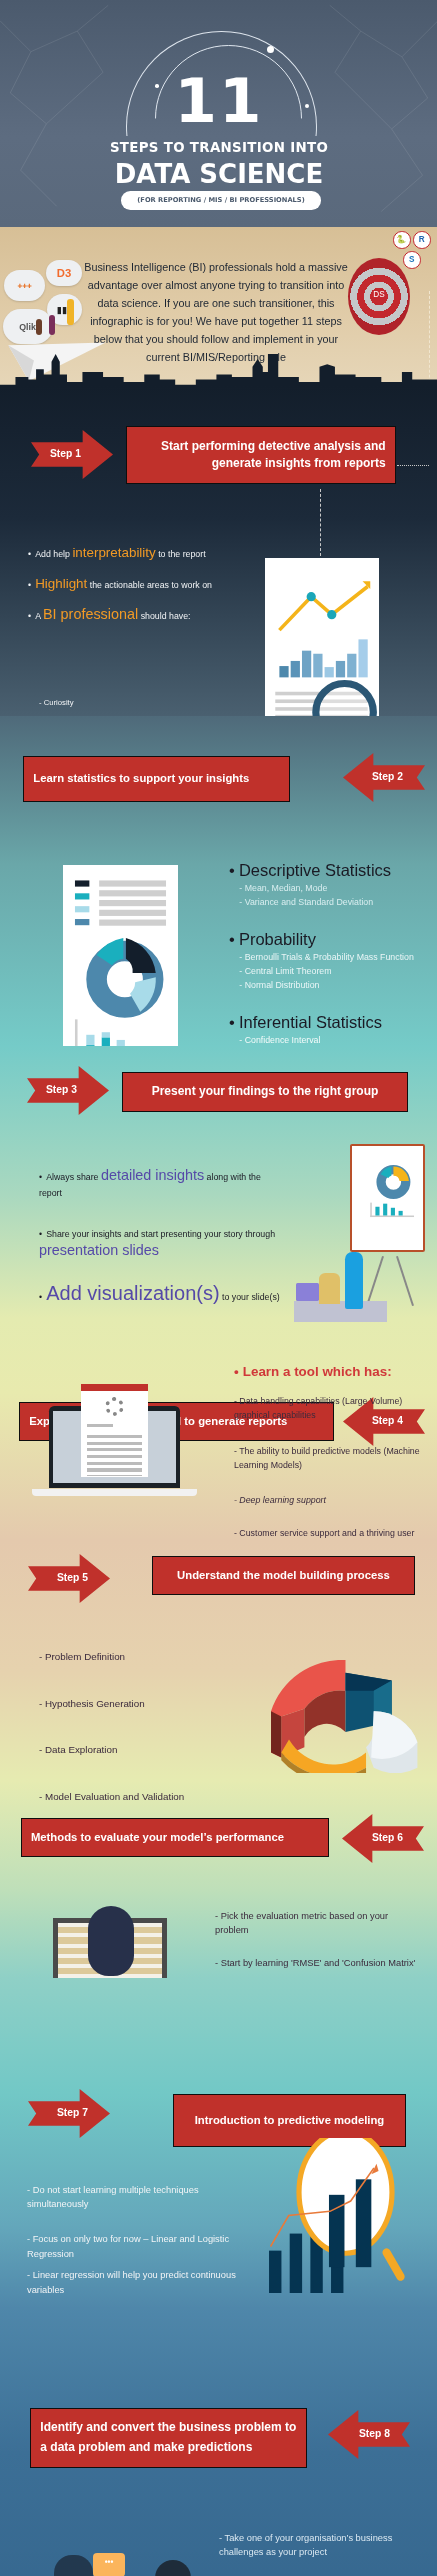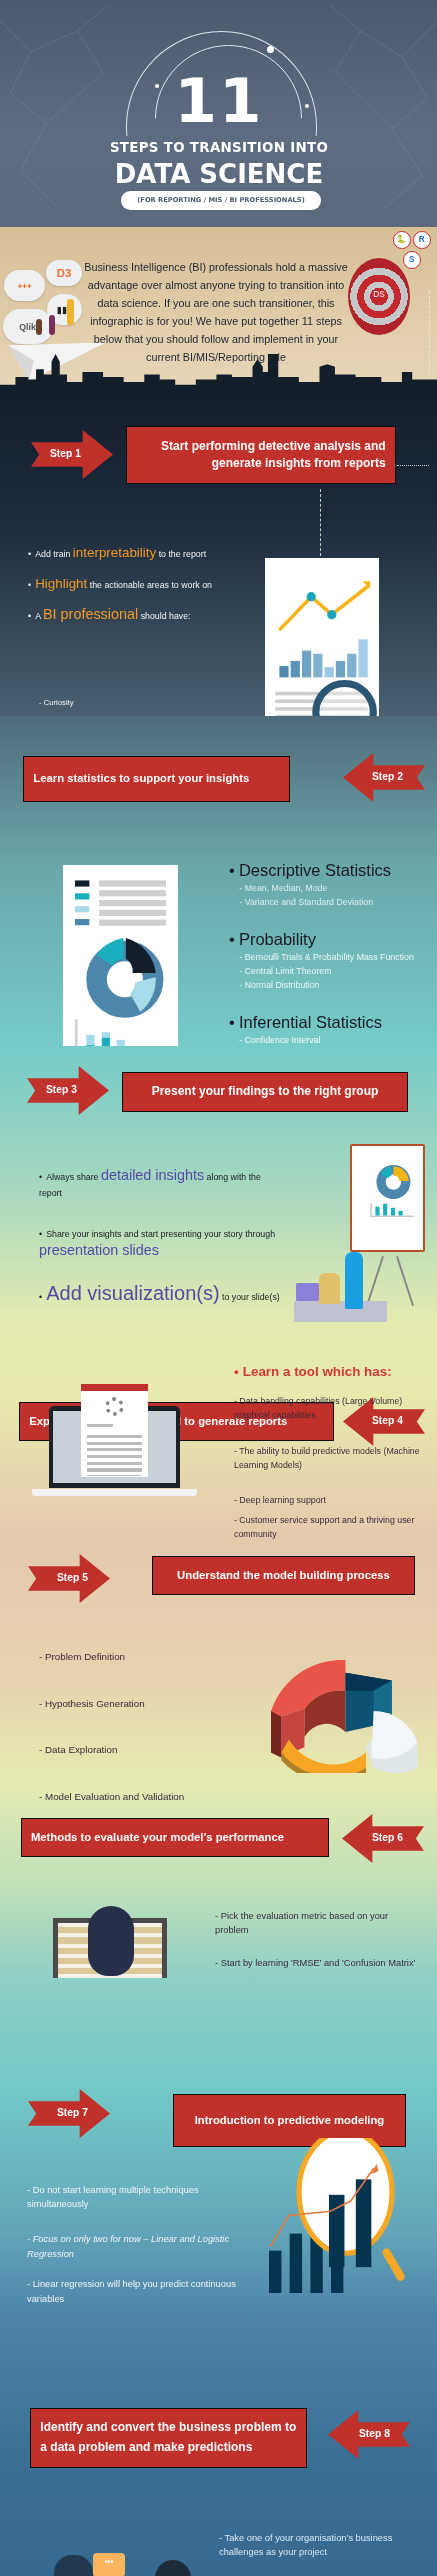--- a/index.html
+++ b/index.html
@@ -125,21 +125,21 @@
 </svg>
 
 <div class="abs band band1"></div>
 <div class="arrow-r" style="left:31px;top:430px;"></div>
 <div class="arrow-label" style="left:50px;top:448px;">Step 1</div>
 <div class="banner right" style="left:126px;top:426px;width:270px;height:58px;font-size:12px;line-height:17.5px;">Start performing detective analysis and generate insights from reports</div>
 <div class="abs" style="left:397px;top:465px;width:32px;border-top:1px dotted #c8c8c8;"></div>
 <div class="abs" style="left:320px;top:489px;width:0;height:67px;border-left:1px dashed #c8c8c8;"></div>
 
 <div class="txt w" style="left:28px;top:546px;width:196px;font-size:8.8px;">
-  <div class="li bullet"><span>Add train </span><span class="orange" style="font-size:13.4px;">interpretability</span><span> to the report</span></div>
+  <div class="li bullet"><span>Add help </span><span class="orange" style="font-size:13.4px;">interpretability</span><span> to the report</span></div>
   <div class="li bullet" style="margin-top:15.5px;"><span></span><span class="orange" style="font-size:13.4px;">Highlight</span><span> the actionable areas to work on</span></div>
   <div class="li bullet" style="margin-top:15.5px;"><span>A </span><span class="orange" style="font-size:14.4px;">BI professional</span><span> should have:</span></div>
 </div>
 <div class="txt w" style="left:39px;top:693px;width:155px;font-size:7.7px;line-height:19px;">
   <div>- Curiosity</div>
   <div>- Attention to detail</div>
   <div>- Command over any one tool</div>
   <div>- Knowledge about the business</div>
 </div>
 
@@ -258,21 +258,21 @@
 <div class="abs" style="left:345px;top:1252px;width:18px;height:57px;background:#1aa0e0;border-radius:7.2px 7.2px 2.1px 2.1px;"></div>
 
 <div class="banner" style="left:19px;top:1402px;width:315px;height:39px;font-size:11.3px;">Explore an open source tool to generate reports</div>
 <div class="arrow-l" style="left:343px;top:1397px;"></div>
 <div class="arrow-label" style="left:372px;top:1415px;">Step 4</div>
 
 <div class="txt red bullet" style="left:234px;top:1363px;width:196px;font-size:13.4px;font-weight:bold;line-height:17.5px;color:#d0383a;">Learn a tool which has:</div>
 <div class="txt dk" style="left:234px;top:1394px;width:196px;font-size:8.8px;line-height:14px;">
   <div style="margin-bottom:21.6px;">- Data handling capabilities (Large Volume) graphical capabilities</div>
   <div style="margin-bottom:21.6px;">- The ability to build predictive models (Machine Learning Models)</div>
-  <div style="margin-bottom:6px;">- Deep learning support</div>
+  <div style="margin-bottom:19px;font-style:italic;">- Deep learning support</div>
   <div>- Customer service support and a thriving user community</div>
 </div>
 
 <div class="abs" style="left:49px;top:1406px;width:131px;height:82px;background:#1b2126;border-radius:5.2px 5.2px 0 0;">
   <div style="position:absolute;left:4.1px;top:5.2px;width:123px;height:72px;background:#c7d0d9;"></div>
 </div>
 <div class="abs" style="left:32px;top:1489px;width:165px;height:7.2px;background:#f2f2f2;border-radius:0 0 4.1px 4.1px;"></div>
 <div class="abs" style="left:81px;top:1384px;width:67px;height:93px;background:#fff;border-top:7.2px solid #c0312b;">
   <div style="position:absolute;left:24px;top:6.2px;width:18.5px;height:18.5px;border-radius:50%;border:4.1px dotted #888;"></div>
   <div style="position:absolute;left:6.2px;top:33px;width:26px;height:3.1px;background:#bbb;"></div>
@@ -325,21 +325,21 @@
 <div class="abs" style="left:53px;top:1978px;width:114px;height:57px;background:#d9a824;border-radius:41px 41px 10.3px 10.3px;"></div>
 <div class="abs" style="left:83px;top:1996px;width:54px;height:39px;background:#646464;border-radius:10.3px 10.3px 0 0;"></div>
 
 <div class="abs band band7"></div>
 <div class="arrow-r" style="left:28px;top:2089px;"></div>
 <div class="arrow-label" style="left:57px;top:2107px;">Step 7</div>
 <div class="banner center" style="left:173px;top:2094px;width:233px;height:53px;font-size:11.3px;">Introduction to predictive modeling</div>
 
 <div class="txt w" style="left:27px;top:2183px;width:222px;font-size:9.3px;line-height:14.4px;">
   <div style="margin-bottom:20.6px;">- Do not start learning multiple techniques simultaneously</div>
-  <div style="margin-bottom:16px;font-style:italic;">- Focus on only two for now – Linear and Logistic Regression</div>
+  <div style="margin-bottom:7px;">- Focus on only two for now – Linear and Logistic Regression</div>
   <div style="margin-bottom:20.6px;">- Linear regression will help you predict continuous variables</div>
   <div>- Logistic regression will help you predict categorical variables</div>
 </div>
 
 <svg class="abs" style="left:268px;top:2138px;width:155px;height:155px;" viewBox="0 0 300 300">
   <rect x="2" y="218" width="24" height="82" fill="#053451"></rect>
   <rect x="42" y="185" width="24" height="115" fill="#053451"></rect>
   <rect x="82" y="140" width="24" height="160" fill="#053451"></rect>
   <rect x="122" y="110" width="24" height="190" fill="#053451"></rect>
   <ellipse cx="150" cy="105" rx="90" ry="118" fill="#fff" stroke="#f4a825" stroke-width="10"></ellipse>

